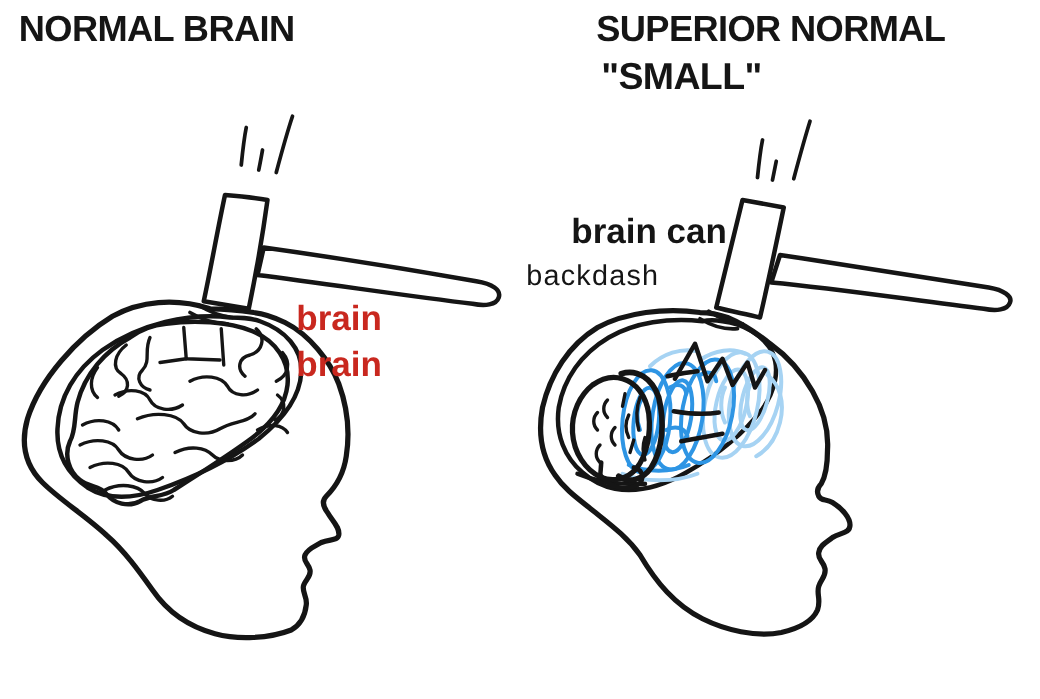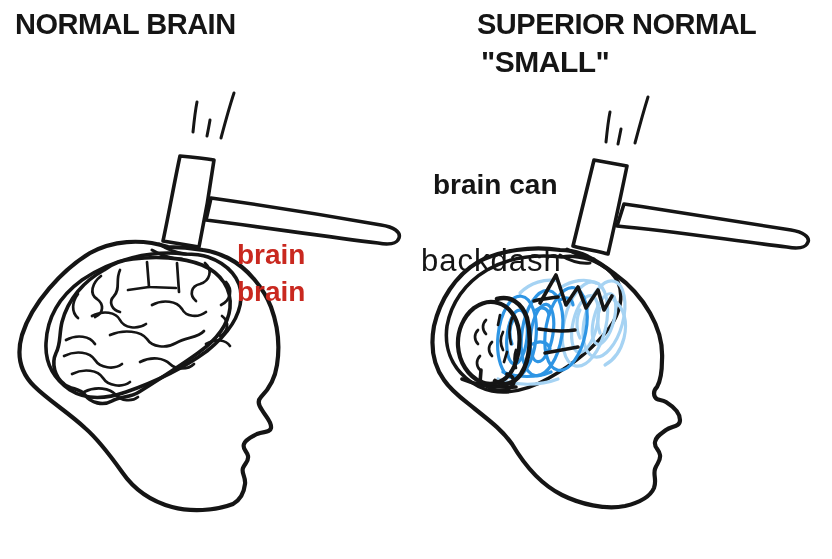--- a/index.html
+++ b/index.html
@@ -4,21 +4,21 @@
 <style>
   html,body{margin:0;padding:0;background:#fff;}
   #stage{position:relative;width:832px;height:559px;background:var(--bg,#fff);overflow:hidden;
          font-family:"Liberation Sans","DejaVu Sans",sans-serif;}
   #art{position:absolute;left:0;top:0;}
   .t{position:absolute;line-height:1;white-space:nowrap;color:var(--ink);}
   .title{font-size:29px;font-weight:700;letter-spacing:-0.5px;}
   .subtitle{font-size:30px;font-weight:700;letter-spacing:-0.5px;}
   .cap-red{font-size:28px;font-weight:700;color:var(--red);line-height:37px;text-align:center;}
   .cap-bold{font-size:28px;font-weight:700;}
-  .cap-reg{font-size:31px;font-weight:400;letter-spacing:1px;margin-top:36px;}
+  .cap-reg{font-size:23px;font-weight:400;letter-spacing:1px;}
   svg path,svg ellipse{fill:none;stroke-linecap:round;stroke-linejoin:round;}
   .ink{stroke:var(--ink);}
   .bd{stroke:var(--blue-dark);}
   .bl{stroke:var(--blue-light);}
   .fillw{fill:var(--hammer-fill);}
   .w42{stroke-width:4.2;} .w36{stroke-width:3.6;} .w30{stroke-width:3;}
   .w27{stroke-width:2.7;} .w32{stroke-width:3.2;} .w45{stroke-width:4.5;}
 </style>
 </head>
 <body>
@@ -241,17 +241,17 @@
 
   <div class="t title" style="left:477px;top:10px;">SUPERIOR NORMAL</div>
 
   <div class="t subtitle" style="left:481px;top:47px;">"SMALL"</div>
 
   <div class="t cap-red" style="left:237px;top:236px;">
     <div>brain</div>
     <div>brain</div>
   </div>
 
-  <div class="t cap-bold" style="left:433px;top:171px;">brain can</div>
+  <div class="t cap-bold" style="left:457px;top:171px;">brain can</div>
 
   <div class="t cap-reg" style="left:421px;top:209px;">backdash</div>
 
 </div>
 
 </body></html>

